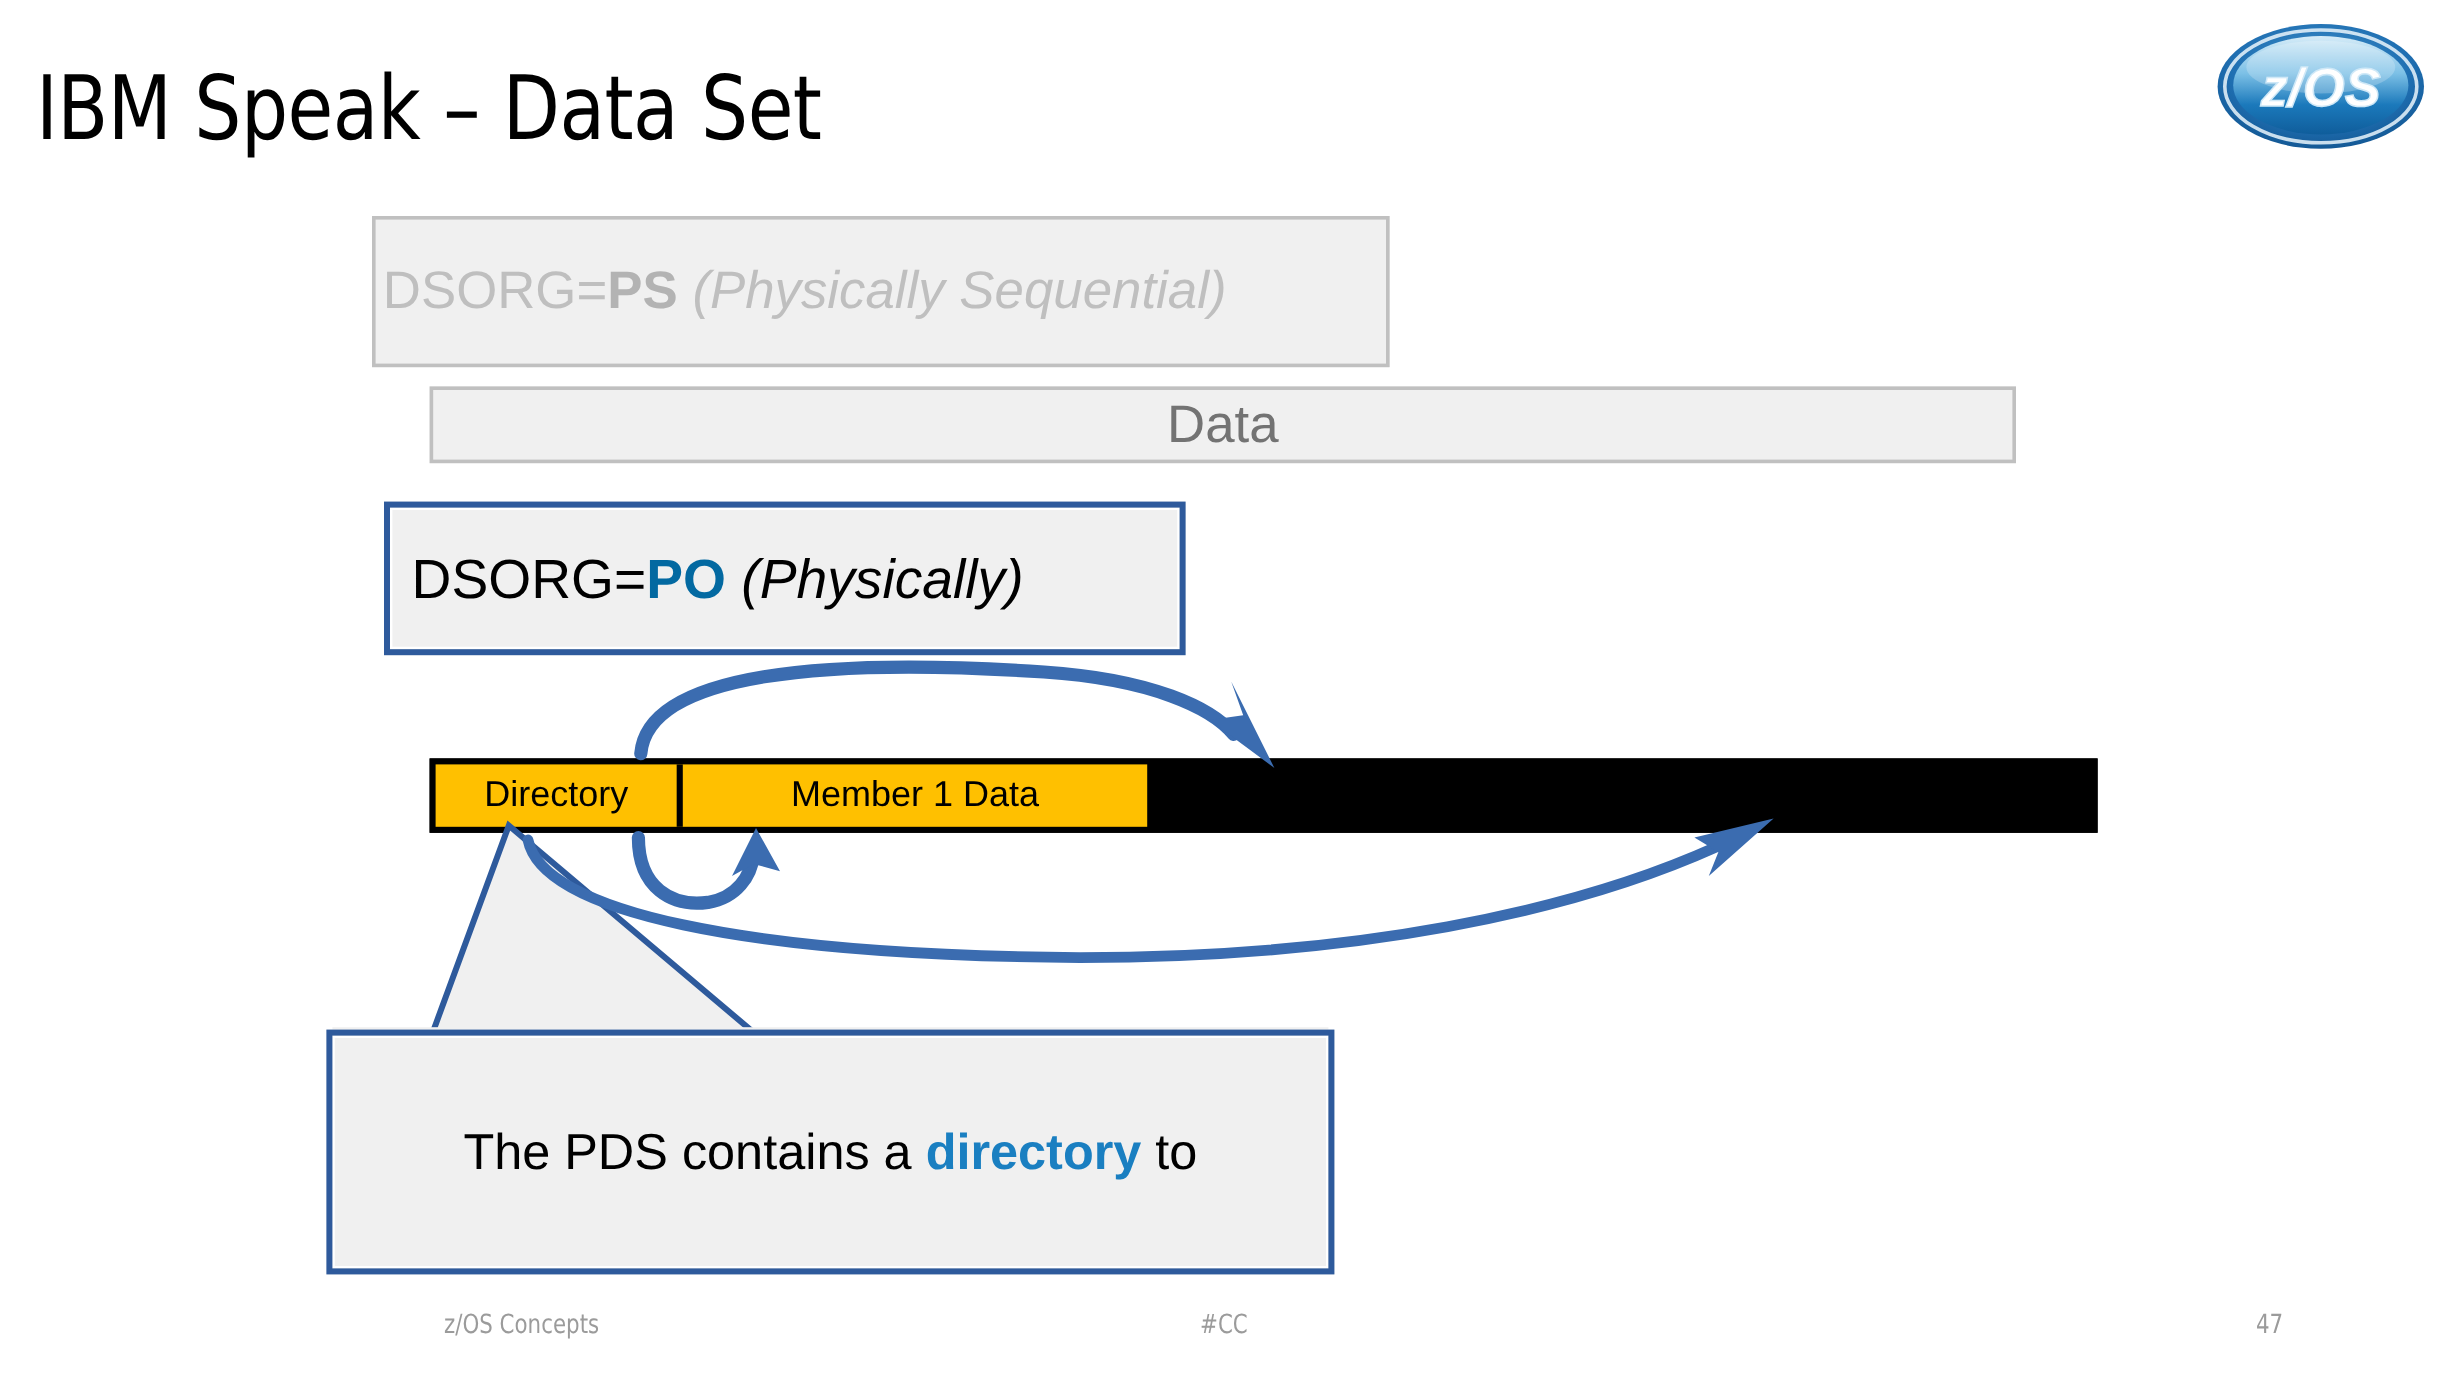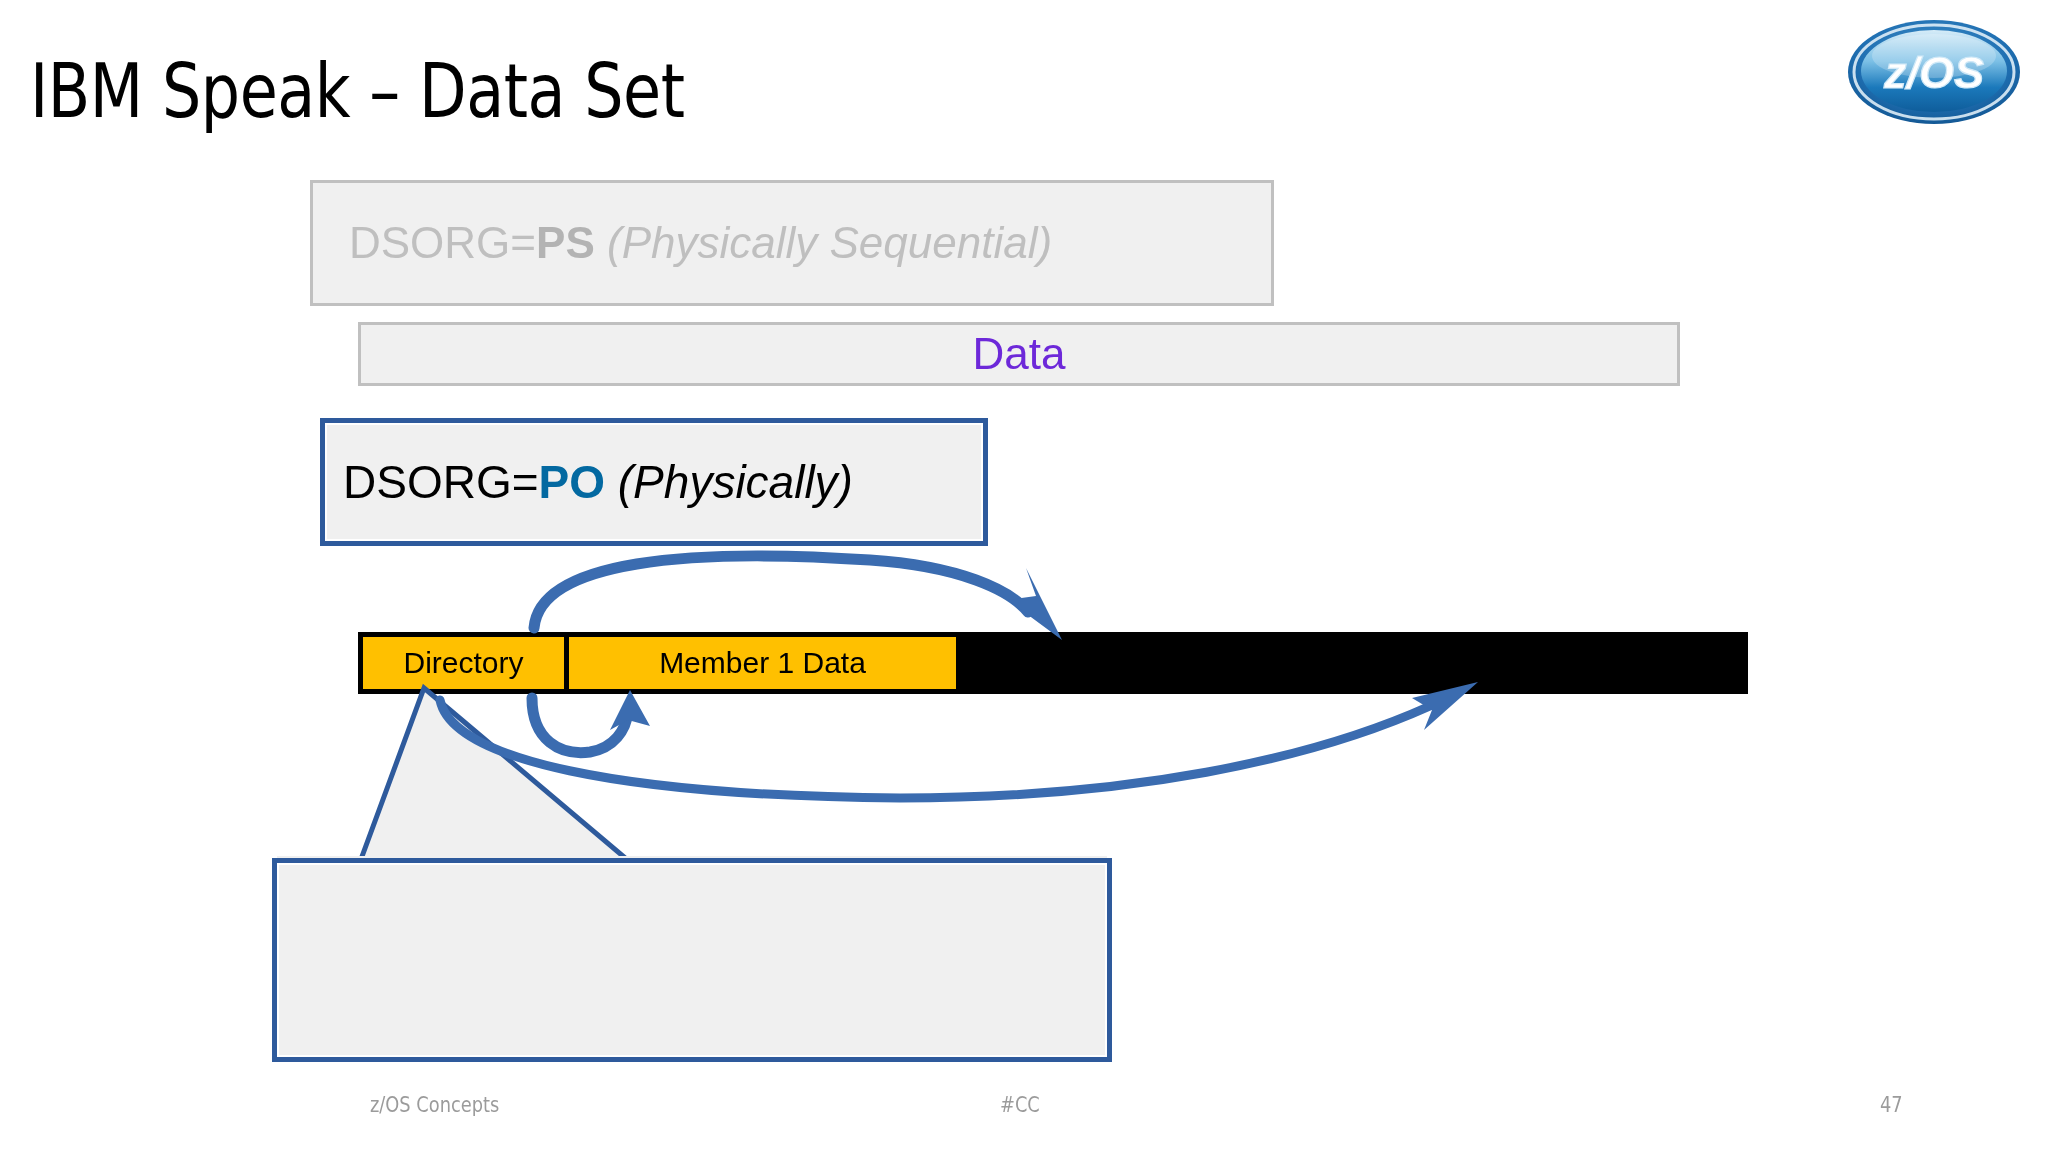--- a/index.html
+++ b/index.html
@@ -17,26 +17,26 @@
   }
 
   
   #logo{position:absolute;left:1846px;top:18px;width:176px;height:108px;font-style:italic;}
 
   
   .ghost-box{
     position:absolute;background:#f0f0f0;border:3px solid #c0c0c0;
     display:flex;align-items:center;box-sizing:border-box;
   }
-  #ps-box{left:310px;top:180px;width:964px;height:126px;padding-left:36px;}
+  #ps-box{left:310px;top:180px;width:848px;height:126px;padding-left:6px;}
   #data-box{left:358px;top:322px;width:1322px;height:64px;justify-content:center;}
   .ghost-text{font-size:44px;color:#bfbfbf;white-space:nowrap;line-height:1;}
   .ghost-text b{font-weight:bold;color:#b3b3b3;}
   .ghost-text i{font-style:italic;}
-  #data-text{font-size:44px;color:#6d28d9;}
+  #data-text{font-size:44px;color:#737373;}
 
   
   #po-box{
     position:absolute;left:320px;top:418px;width:668px;height:128px;
     background:#f0f0f0;border:5px solid #2e5a9c;box-sizing:border-box;
     display:flex;align-items:center;padding-left:18px;
     box-shadow:inset 0 0 0 2px #ffffff;
   }
   #po-text{font-size:46px;color:#000000;white-space:nowrap;line-height:1;}
   #po-text .blue{color:#0369a1;font-weight:bold;}
@@ -146,19 +146,20 @@
       <path d="M 630 690 L 650 726 L 628 720 L 610 730 Z" fill="#3b6cb0"></path>
     </g>
 
     <g>
       <path d="M 440 700 C 452 760 620 796 900 798 C 1130 798 1310 760 1430 706" fill="none" stroke="#3b6cb0" stroke-width="9" stroke-linecap="round"></path>
       <path d="M 1478 682 L 1412 698 L 1432 710 L 1424 730 Z" fill="#3b6cb0"></path>
     </g>
   </svg>
 
   <div id="callout">
+    <div class="co-line"><span>The PDS contains a </span><span class="blue">directory</span><span> to</span></div>
   </div>
 
   <div class="foot" id="foot-left">z/OS Concepts</div>
   <div class="foot" id="foot-center">#CC</div>
   <div class="foot" id="foot-right">47</div>
 
 </div>
 
 </body></html>

